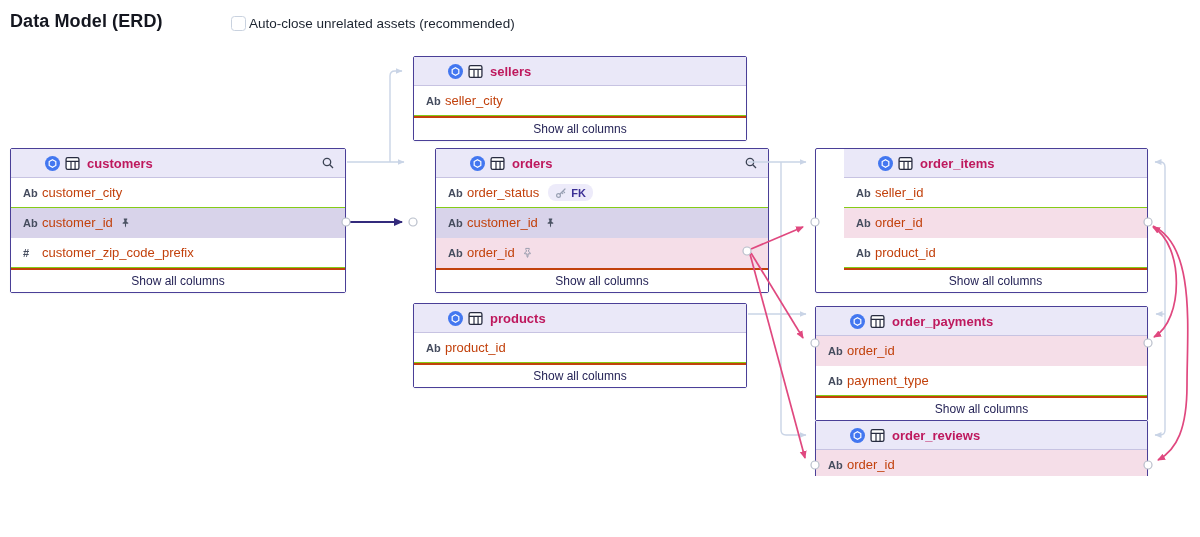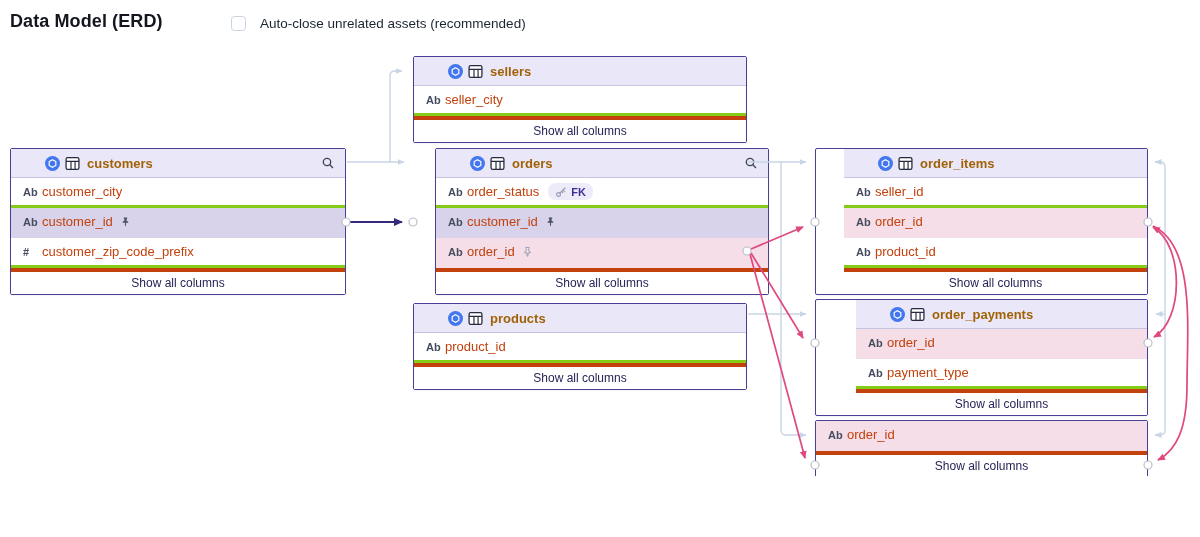--- a/index.html
+++ b/index.html
@@ -1,38 +1,38 @@
 <!DOCTYPE html>
 <html><head>
 <meta charset="utf-8">
 <style>
   html,body{margin:0;padding:0;background:#ffffff;}
   body{font-family:"Liberation Sans", sans-serif; -webkit-font-smoothing:antialiased;}
   #stage{position:relative;width:1200px;height:476px;background:#ffffff;overflow:hidden;}
 
   .page-title{position:absolute;left:10px;top:11px;font-size:18px;font-weight:700;color:#14161f;letter-spacing:.1px;}
-  .autoclose{position:absolute;left:215px;top:16px;display:flex;align-items:center;gap:14px;padding-left:16px;}
+  .autoclose{position:absolute;left:215px;top:16px;display:flex;align-items:center;gap:3px;padding-left:16px;}
   .checkbox{width:15px;height:15px;border:1.5px solid #c9d2df;border-radius:3.5px;background:#fff;box-sizing:border-box;}
   .autoclose-label{font-size:13.5px;color:#1c2430;}
 
   .tbl{position:absolute;background:#fff;border:1.5px solid #4a3f97;border-radius:2px;box-sizing:border-box;z-index:2;box-shadow:0 1px 2px rgba(40,35,100,.06);}
   .thead{height:29px;background:#eae8f8;border-bottom:1px solid #c7c3e2;display:flex;align-items:center;padding-left:34px;position:relative;box-sizing:border-box;}
   .hic{display:inline-flex;align-items:center;margin-right:5px;}
-  .tname{font-size:13px;font-weight:700;color:#a16207;margin-left:2px;}
+  .tname{font-size:13px;font-weight:700;color:#be185d;margin-left:2px;}
   .search{position:absolute;right:10px;top:7px;display:inline-flex;cursor:pointer;}
-  .row{height:30px;display:flex;align-items:center;padding-left:12px;border-bottom:3px solid #84cc16;box-sizing:border-box;background:#fff;}
+  .row{height:30px;display:flex;align-items:center;padding-left:12px;border-bottom:1px solid #84cc16;box-sizing:border-box;background:#fff;}
   .row:last-of-type{border-bottom:none;}
   .row.hl-purple{background:#d8d3ea;border-bottom-color:#d8d3ea;}
   .row.hl-pink{background:#f5dee8;border-bottom-color:#f5dee8;}
   .ctype{font-size:11px;font-weight:700;color:#454c5e;width:19px;flex:0 0 19px;}
   .cname{font-size:13px;color:#c2410c;}
   .pin{display:inline-flex;margin-left:7px;}
   .fk{display:inline-flex;align-items:center;gap:4px;background:#edebfa;border-radius:8px;padding:2.5px 7px;margin-left:9px;}
   .fktxt{font-size:11px;font-weight:700;color:#3b2f95;}
-  .tfoot{height:22px;border-top:4px solid #c2410c;display:flex;align-items:center;justify-content:center;font-size:12px;color:#262457;cursor:pointer;background:#fff;}
+  .tfoot{height:22px;border-top:2px solid #c2410c;display:flex;align-items:center;justify-content:center;font-size:12px;color:#262457;cursor:pointer;background:#fff;}
 
   #edges{position:absolute;left:0;top:0;z-index:5;pointer-events:none;}
 </style>
 </head>
 <body>
 <div id="stage">
 
 <div class="page-title">Data Model (ERD)</div>
 <div class="autoclose">
   <span class="checkbox"></span>
@@ -256,21 +256,21 @@
       <div class="row hl-pink">
         <span class="ctype">Ab</span>
         <span class="cname">order_id</span>
       </div>
       <div class="row">
         <span class="ctype">Ab</span>
         <span class="cname">product_id</span>
       </div>
       <div class="tfoot">Show all columns</div>
     </div>
-    <div class="tbl" style="left: 815px; top: 299px; width: 333px; padding-left: 40px;">
+    <div class="tbl" style="left: 815px; top: 306px; width: 333px;">
       <div class="thead">
         <span class="hic">
           <svg width="15" height="15" viewBox="0 0 14 14">
             <circle cx="7" cy="7" r="7" fill="#4377f0"></circle>
             <path d="M7 3.4l3.1 1.8v3.6L7 10.6 3.9 8.8V5.2z" fill="none" stroke="#fff" stroke-width="1.1"></path>
           </svg>
         </span>
         <span class="hic">
           <svg width="15" height="15" viewBox="0 0 14 14">
             <rect x="1" y="1.5" width="12" height="11" rx="1.5" fill="#fff" stroke="#272b3f" stroke-width="1.2"></rect>
@@ -283,20 +283,35 @@
         <span class="ctype">Ab</span>
         <span class="cname">order_id</span>
       </div>
       <div class="row">
         <span class="ctype">Ab</span>
         <span class="cname">payment_type</span>
       </div>
       <div class="tfoot">Show all columns</div>
     </div>
     <div class="tbl" style="left: 815px; top: 420px; width: 333px;">
+      <div class="thead">
+        <span class="hic">
+          <svg width="15" height="15" viewBox="0 0 14 14">
+            <circle cx="7" cy="7" r="7" fill="#4377f0"></circle>
+            <path d="M7 3.4l3.1 1.8v3.6L7 10.6 3.9 8.8V5.2z" fill="none" stroke="#fff" stroke-width="1.1"></path>
+          </svg>
+        </span>
+        <span class="hic">
+          <svg width="15" height="15" viewBox="0 0 14 14">
+            <rect x="1" y="1.5" width="12" height="11" rx="1.5" fill="#fff" stroke="#272b3f" stroke-width="1.2"></rect>
+            <path d="M1 5h12M5.6 5v7.5M9.4 5v7.5" stroke="#272b3f" stroke-width="1.1" fill="none"></path>
+          </svg>
+        </span>
+        <span class="tname">order_reviews</span>
+      </div>
       <div class="row hl-pink">
         <span class="ctype">Ab</span>
         <span class="cname">order_id</span>
       </div>
       <div class="tfoot">Show all columns</div>
     </div>
 
 </div>
 
 </body></html>

